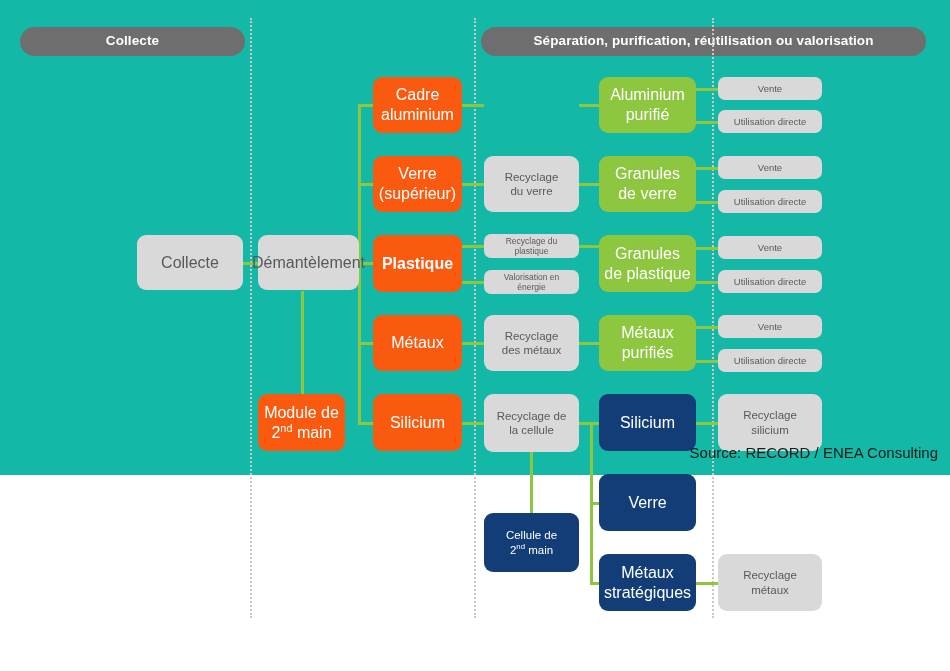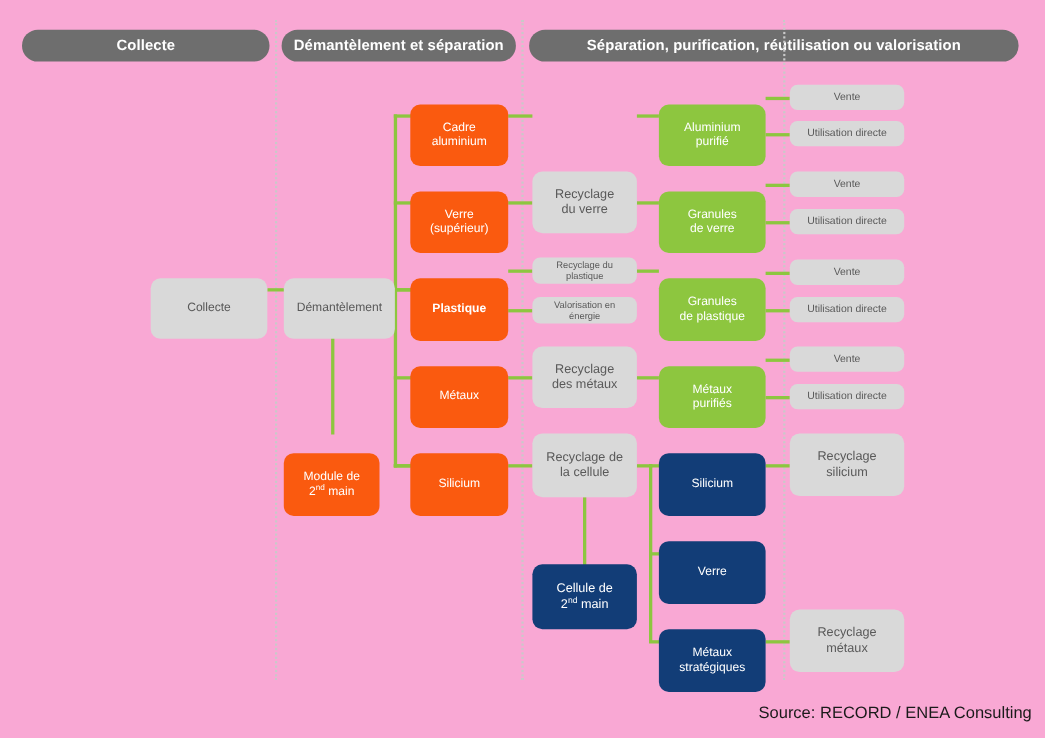--- a/index.html
+++ b/index.html
@@ -9,22 +9,22 @@
   }
   body {
     width: 950px;
     height: 671px;
     font-family: "Liberation Sans", sans-serif;
     overflow: hidden;
   }
   #stage {
     position: relative;
     width: 950px;
-    height: 671px;
-    background: #f9a8d4;
+    height: 475px;
+    background: #14b8a6;
   }
 
   
   .phase-bar {
     position: absolute;
     background: #6e6e6e;
     color: #ffffff;
     border-radius: 16px;
     display: flex;
     align-items: center;
@@ -55,21 +55,21 @@
     line-height: 1.22;
     box-sizing: border-box;
     padding: 2px 5px;
   }
   .node .lbl { display: block; }
   .node.gray   { background: #d9d9d9; color: #595959; }
   .node.orange { background: #fa5a0f; color: #ffffff; }
   .node.green  { background: #8dc63f; color: #ffffff; }
   .node.navy   { background: #123d77; color: #ffffff; }
 
-  .node.sz-lg  { font-size: 11px; margin-top: 18px; }
+  .node.sz-lg  { font-size: 16px; }
   .node.sz-md  { font-size: 11.5px; }
   .node.sz-sm  { font-size: 9.5px; }
   .node.sz-xs  { font-size: 8.5px; }
 
   sup { font-size: 0.68em; vertical-align: super; line-height: 0; }
 
   
   .conn {
     position: absolute;
     background: #8dc63f;
@@ -85,23 +85,20 @@
     font-family: "Liberation Sans", sans-serif;
   }
 </style>
 </head>
 <body>
 
 <div id="stage">
 
   <div class="phase-bar" style="left:20px;  top:27px; width:225px; height:29px;">
     <span>Collecte</span>
-  </div>
-  <div class="phase-bar" style="left:256px; top:27px; width:213px; height:29px;">
-    <span>Démantèlement et séparation</span>
   </div>
   <div class="phase-bar" style="left:481px; top:27px; width:445px; height:29px;">
     <span>Séparation, purification, réutilisation ou valorisation</span>
   </div>
 
   <div class="divider" style="left:250px; height:600px;"></div>
   <div class="divider" style="left:474px; height:600px;"></div>
   <div class="divider" style="left:712px; height:600px;"></div>
 
   <div class="conn" style="left:243px; top:262px; width:22px; height:3px;"></div>

